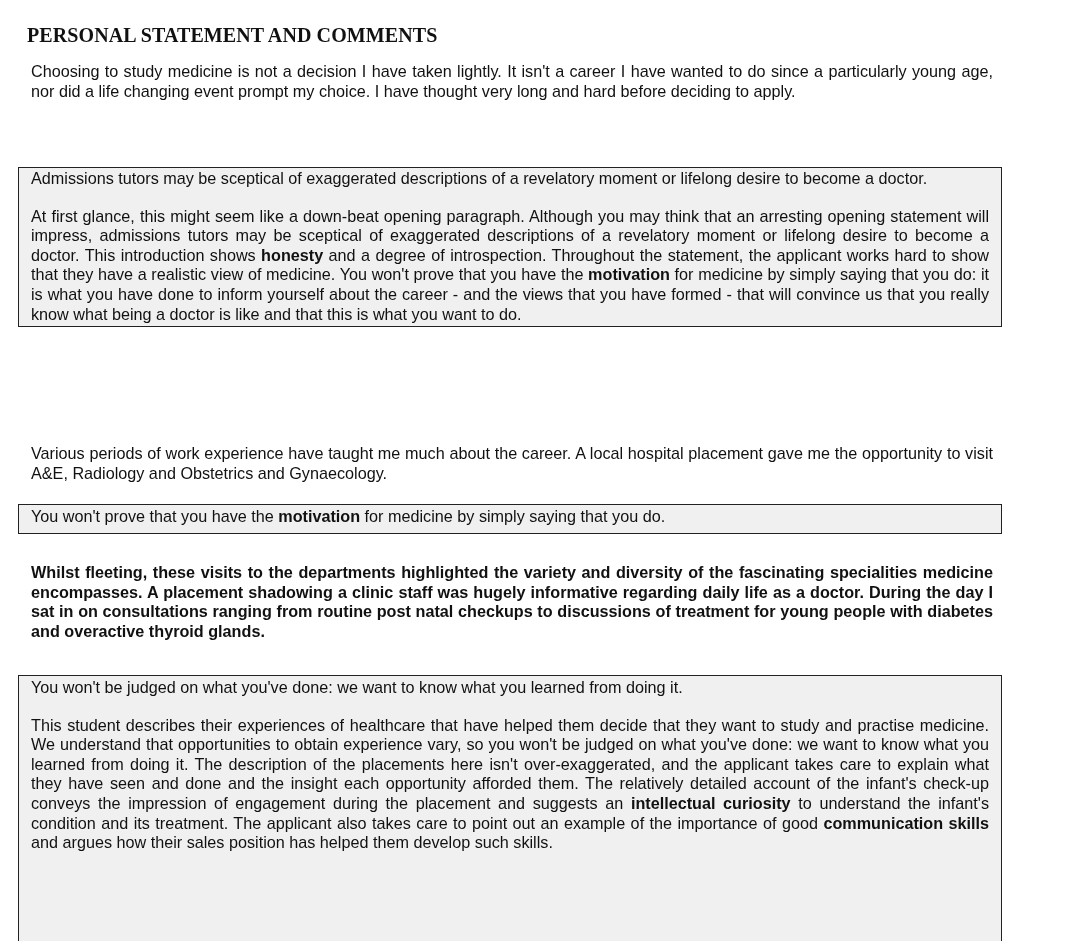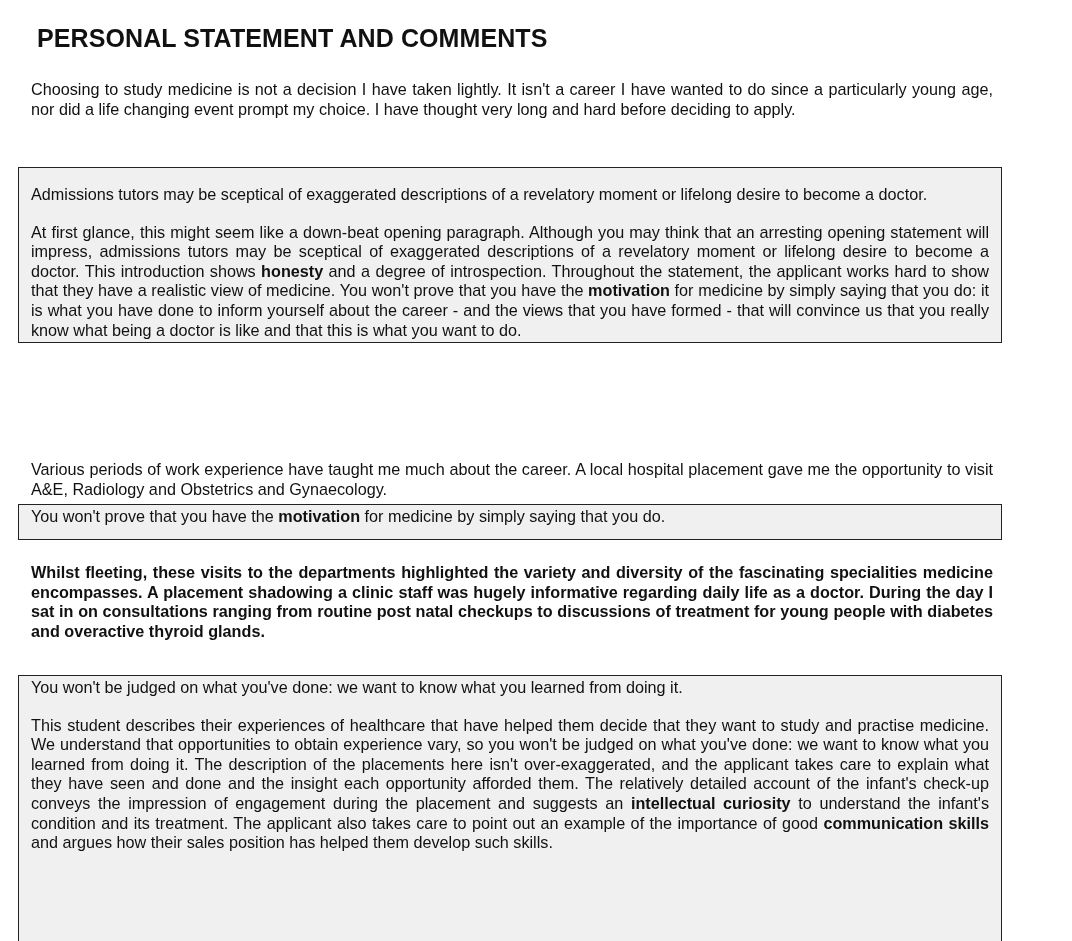--- a/index.html
+++ b/index.html
@@ -16,27 +16,28 @@
       color: #111111;
     }
     .page {
       position: absolute;
       left: 0;
       top: 0;
       width: 1072px;
     }
     .heading {
       position: absolute;
-      left: 37px;
+      left: 27px;
       top: 24px;
       margin: 0;
-      font-size: 25px;
+      font-size: 20px;
       font-weight: bold;
       letter-spacing: 0.1px;
       color: #111111;
+      font-family: Liberation Serif, serif;
     }
     .para {
       position: absolute;
       left: 31px;
       width: 962px;
       margin: 0;
       font-size: 16.2px;
       line-height: 19.6px;
       text-align: justify;
     }
@@ -55,24 +56,24 @@
       text-align: justify;
     }
     .comment-box p.summary {
       text-align: left;
     }
     .comment-box p + p {
       margin-top: 18px;
     }
     b { font-weight: bold; }
 
-    #p1 { top: 80px; }
-    #box1 { top: 167px; padding-top: 17px; padding-bottom: 2px; }
-    #p2 { top: 460px; }
-    #box2 { top: 504px; padding-top: 2px; padding-bottom: 12px; }
+    #p1 { top: 62px; }
+    #box1 { top: 167px; padding-top: 1px; padding-bottom: 2px; }
+    #p2 { top: 444px; }
+    #box2 { top: 504px; padding-top: 2px; padding-bottom: 6px; }
     #p3 { top: 563px; font-weight: bold; }
     #box3 { top: 675px; padding-top: 2px; padding-bottom: 8px; height: 263px; }
   </style>
 </head>
 <body>
 
 <div class="page">
 
   <h1 class="heading">PERSONAL STATEMENT AND COMMENTS</h1>
 

